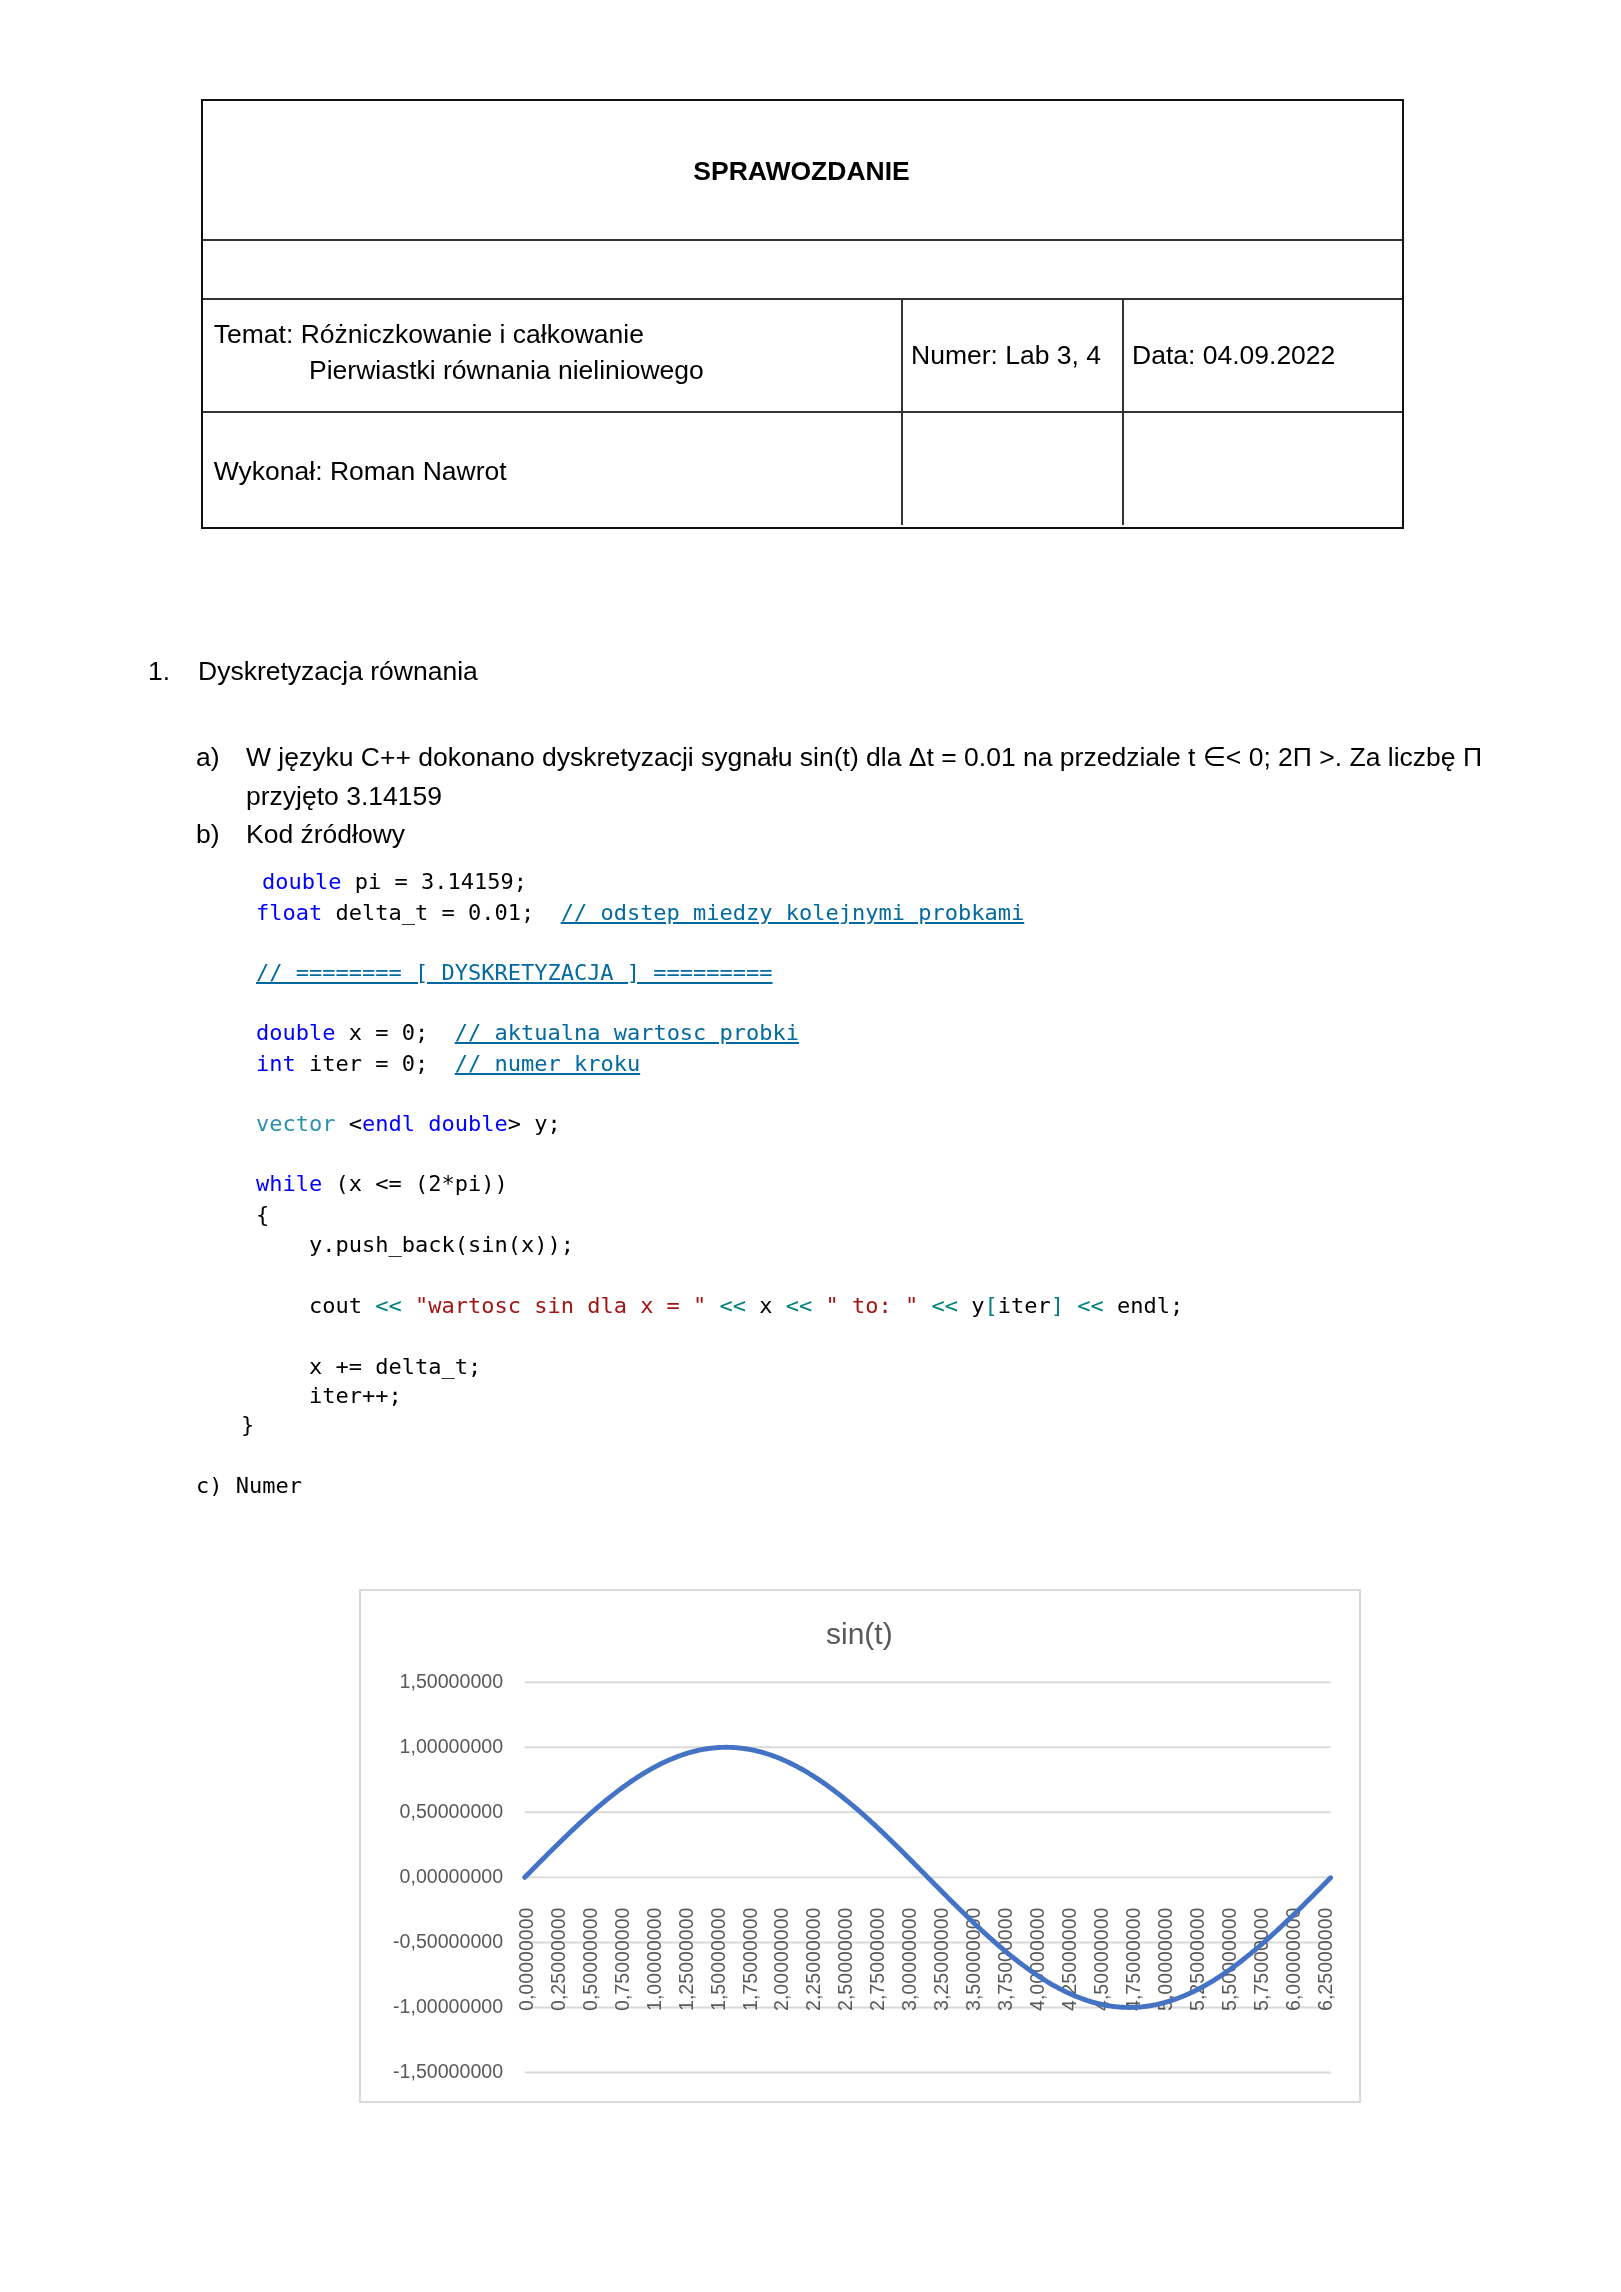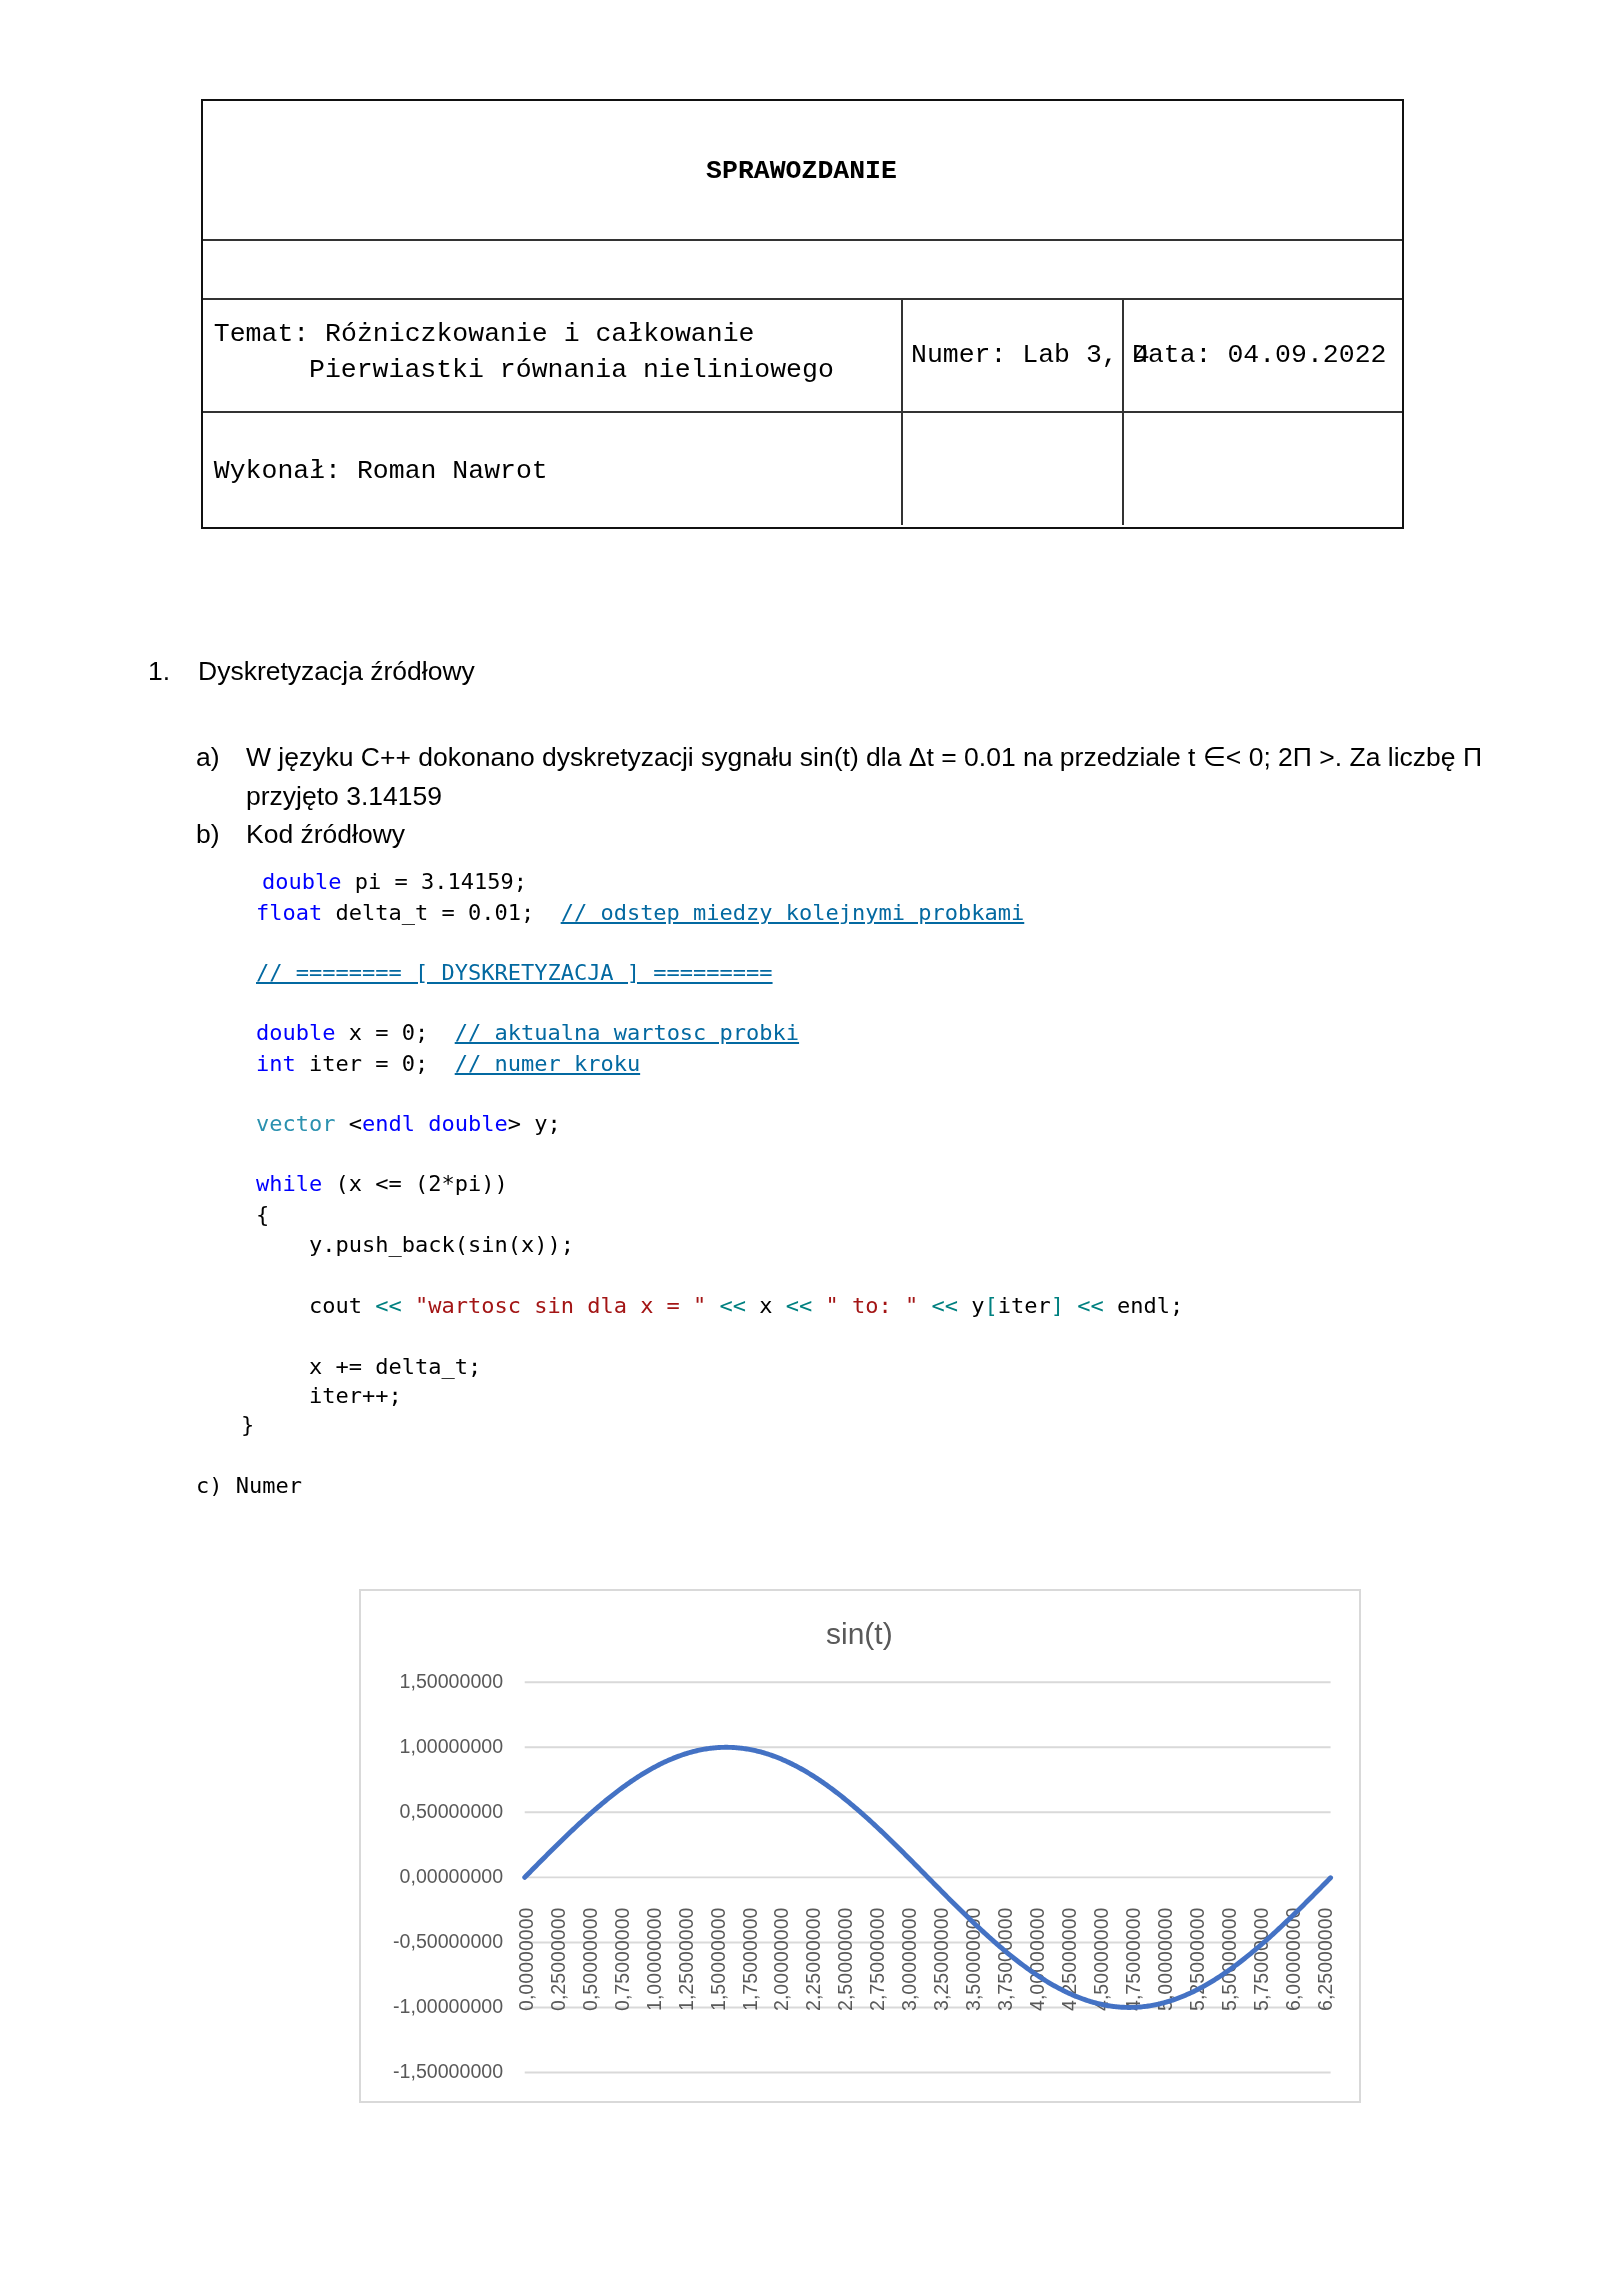--- a/index.html
+++ b/index.html
@@ -4,21 +4,21 @@
 <style>
   html, body { margin: 0; padding: 0; background: #ffffff; }
   body { width: 1621px; height: 2293px; position: relative; overflow: hidden;
          font-family: "Liberation Sans", "DejaVu Sans", sans-serif; color: #000; }
 
   
   .hdr-table { position: absolute; left: 201px; top: 99px; width: 1203px; height: 430px;
                border: 2.9px solid #111; box-sizing: border-box; }
   .hline { position: absolute; left: 0; right: 0; height: 0; border-top: 2px solid #333; }
   .vline { position: absolute; width: 0; border-left: 2px solid #333; }
-  .cell-text { position: absolute; font-size: 26.5px; white-space: nowrap; line-height: 1; font-family: Liberation Mono, monospace; }
+  .cell-text { position: absolute; font-size: 26.5px; white-space: nowrap; line-height: 1; }
   .title-text { font-weight: bold; font-size: 26.5px; }
 
   
   .body-text { position: absolute; font-size: 26.5px; white-space: nowrap; line-height: 1; }
 
   
   .code { position: absolute; font-family: "DejaVu Sans Mono", "Liberation Mono", monospace;
           font-size: 22px; white-space: pre; line-height: 1; color: #000; }
   .kw { color: #0000ff; }
   .ty { color: #2b91af; }
@@ -49,21 +49,21 @@
 
   <div class="cell-text title-text" style="left:0; width:1197px; text-align:center; top:57px">SPRAWOZDANIE</div>
   <div class="cell-text" style="left:10.8px; top:220px">Temat: Różniczkowanie i całkowanie</div>
   <div class="cell-text" style="left:106px; top:256px">Pierwiastki równania nieliniowego</div>
   <div class="cell-text" style="left:708px; top:241px">Numer: Lab 3, 4</div>
   <div class="cell-text" style="left:929px; top:241px">Data: 04.09.2022</div>
   <div class="cell-text" style="left:10.8px; top:357px">Wykonał: Roman Nawrot</div>
 </div>
 
 <div class="body-text" style="left:148px; top:658px">1.</div>
-<div class="body-text" style="left:198px; top:658px">Dyskretyzacja źródłowy</div>
+<div class="body-text" style="left:198px; top:658px">Dyskretyzacja równania</div>
 
 <div class="body-text" style="left:196px; top:744px">a)</div>
 <div class="body-text" style="left:246px; top:744px">W języku C++ dokonano dyskretyzacji sygnału sin(t) dla Δt = 0.01 na przedziale t ∈&lt; 0; 2Π &gt;. Za liczbę Π</div>
 <div class="body-text" style="left:246px; top:783px">przyjęto 3.14159</div>
 
 <div class="body-text" style="left:196px; top:821px">b)</div>
 <div class="body-text" style="left:246px; top:821px">Kod źródłowy</div>
 
 <div>
   <div class="code" style="left:262px; top:871px"><span class="kw">double</span><span> pi = 3.14159;</span></div>

